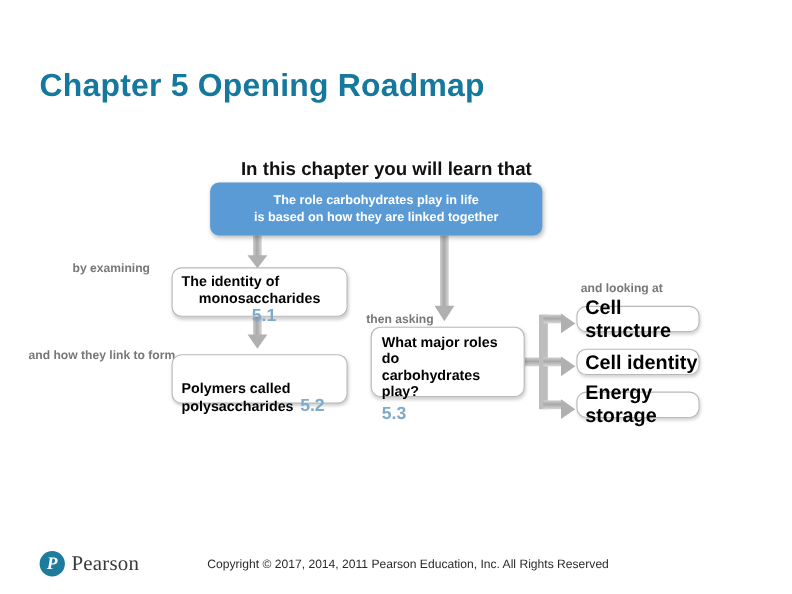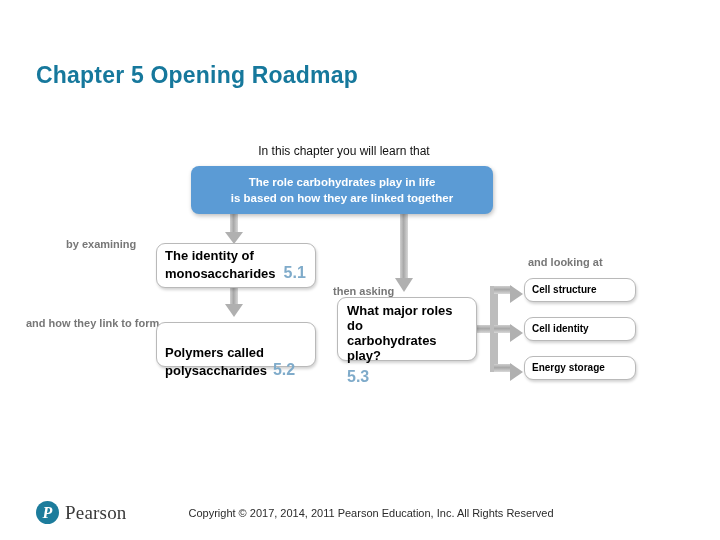--- a/index.html
+++ b/index.html
@@ -13,21 +13,21 @@
     font-family: "Liberation Sans", sans-serif;
     overflow: hidden;
     position: relative;
   }
 
   
   #slide-title {
     position: absolute;
     left: 36px;
     top: 62px;
-    font-size: 23px;
+    font-size: 29px;
     font-weight: bold;
     color: #16789c;
     letter-spacing: 0.2px;
     white-space: nowrap;
   }
 
   
   #roadmap {
     position: absolute;
     left: 0;
@@ -81,22 +81,22 @@
     box-sizing: border-box;
   }
 
   
   #learn-heading {
     position: absolute;
     left: 219px;
     top: 14px;
     width: 250px;
     text-align: center;
-    font-size: 12px;
-    font-weight: normal;
+    font-size: 17px;
+    font-weight: bold;
     color: #111111;
     white-space: nowrap;
   }
 
   
   .caption {
     position: absolute;
     font-size: 11px;
     font-weight: bold;
     color: #777777;
@@ -107,21 +107,22 @@
   #node-51 {
     left: 156px;
     top: 113px;
     width: 160px;
     height: 45px;
     font-size: 13px;
     padding: 5px 8px 0 8px;
   }
   #node-51 .row {
     display: flex;
-    align-items: flex-end;
+    align-items: center;
+    flex-direction: column;
   }
   #node-51 .sec-num { margin-left: 8px; }
 
   #node-52 {
     left: 156px;
     top: 192px;
     width: 160px;
     height: 45px;
     font-size: 13px;
     padding: 23px 8px 0 8px;
@@ -146,21 +147,21 @@
     display: block;
     text-align: left;
     margin-top: 4px;
   }
 
   
   .node-right {
     width: 112px;
     height: 24px;
     left: 524px;
-    font-size: 10px;
+    font-size: 18px;
     display: flex;
     align-items: center;
     padding-left: 7px;
     box-sizing: border-box;
   }
   #node-cell-structure { top: 148px; }
   #node-cell-identity  { top: 187px; }
   #node-energy-storage { top: 226px; }
 
   

